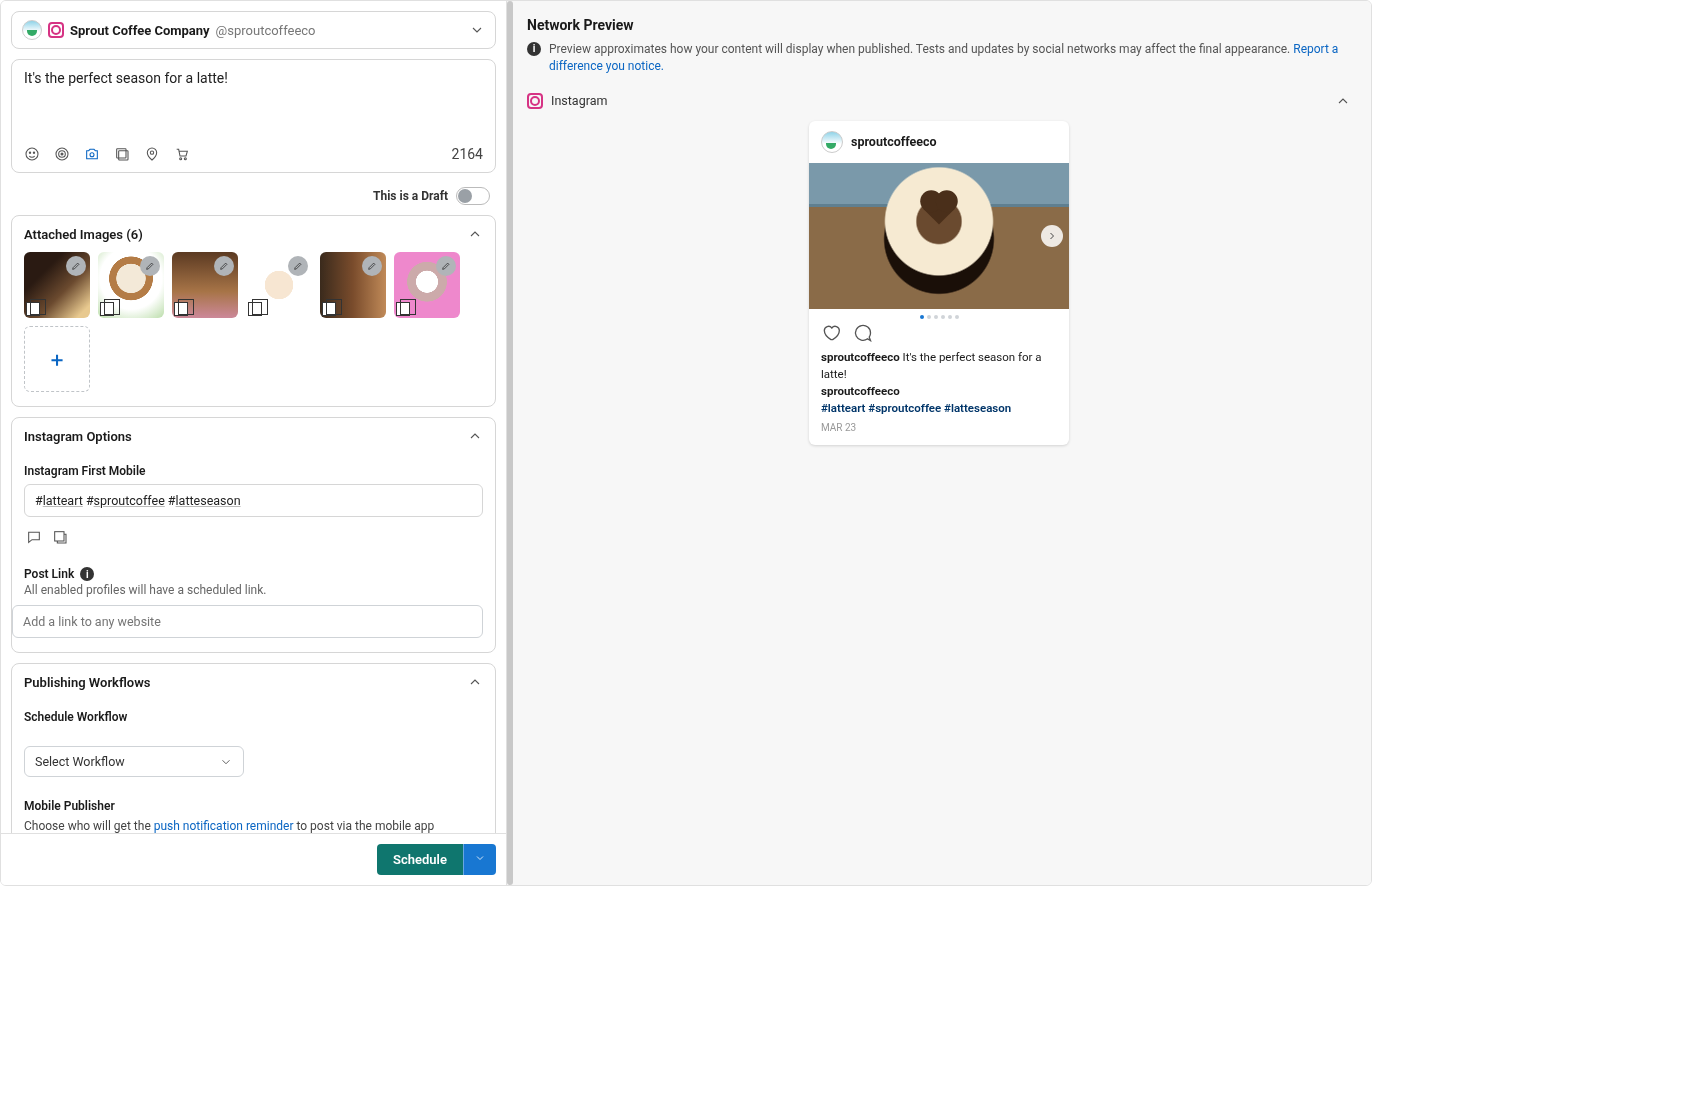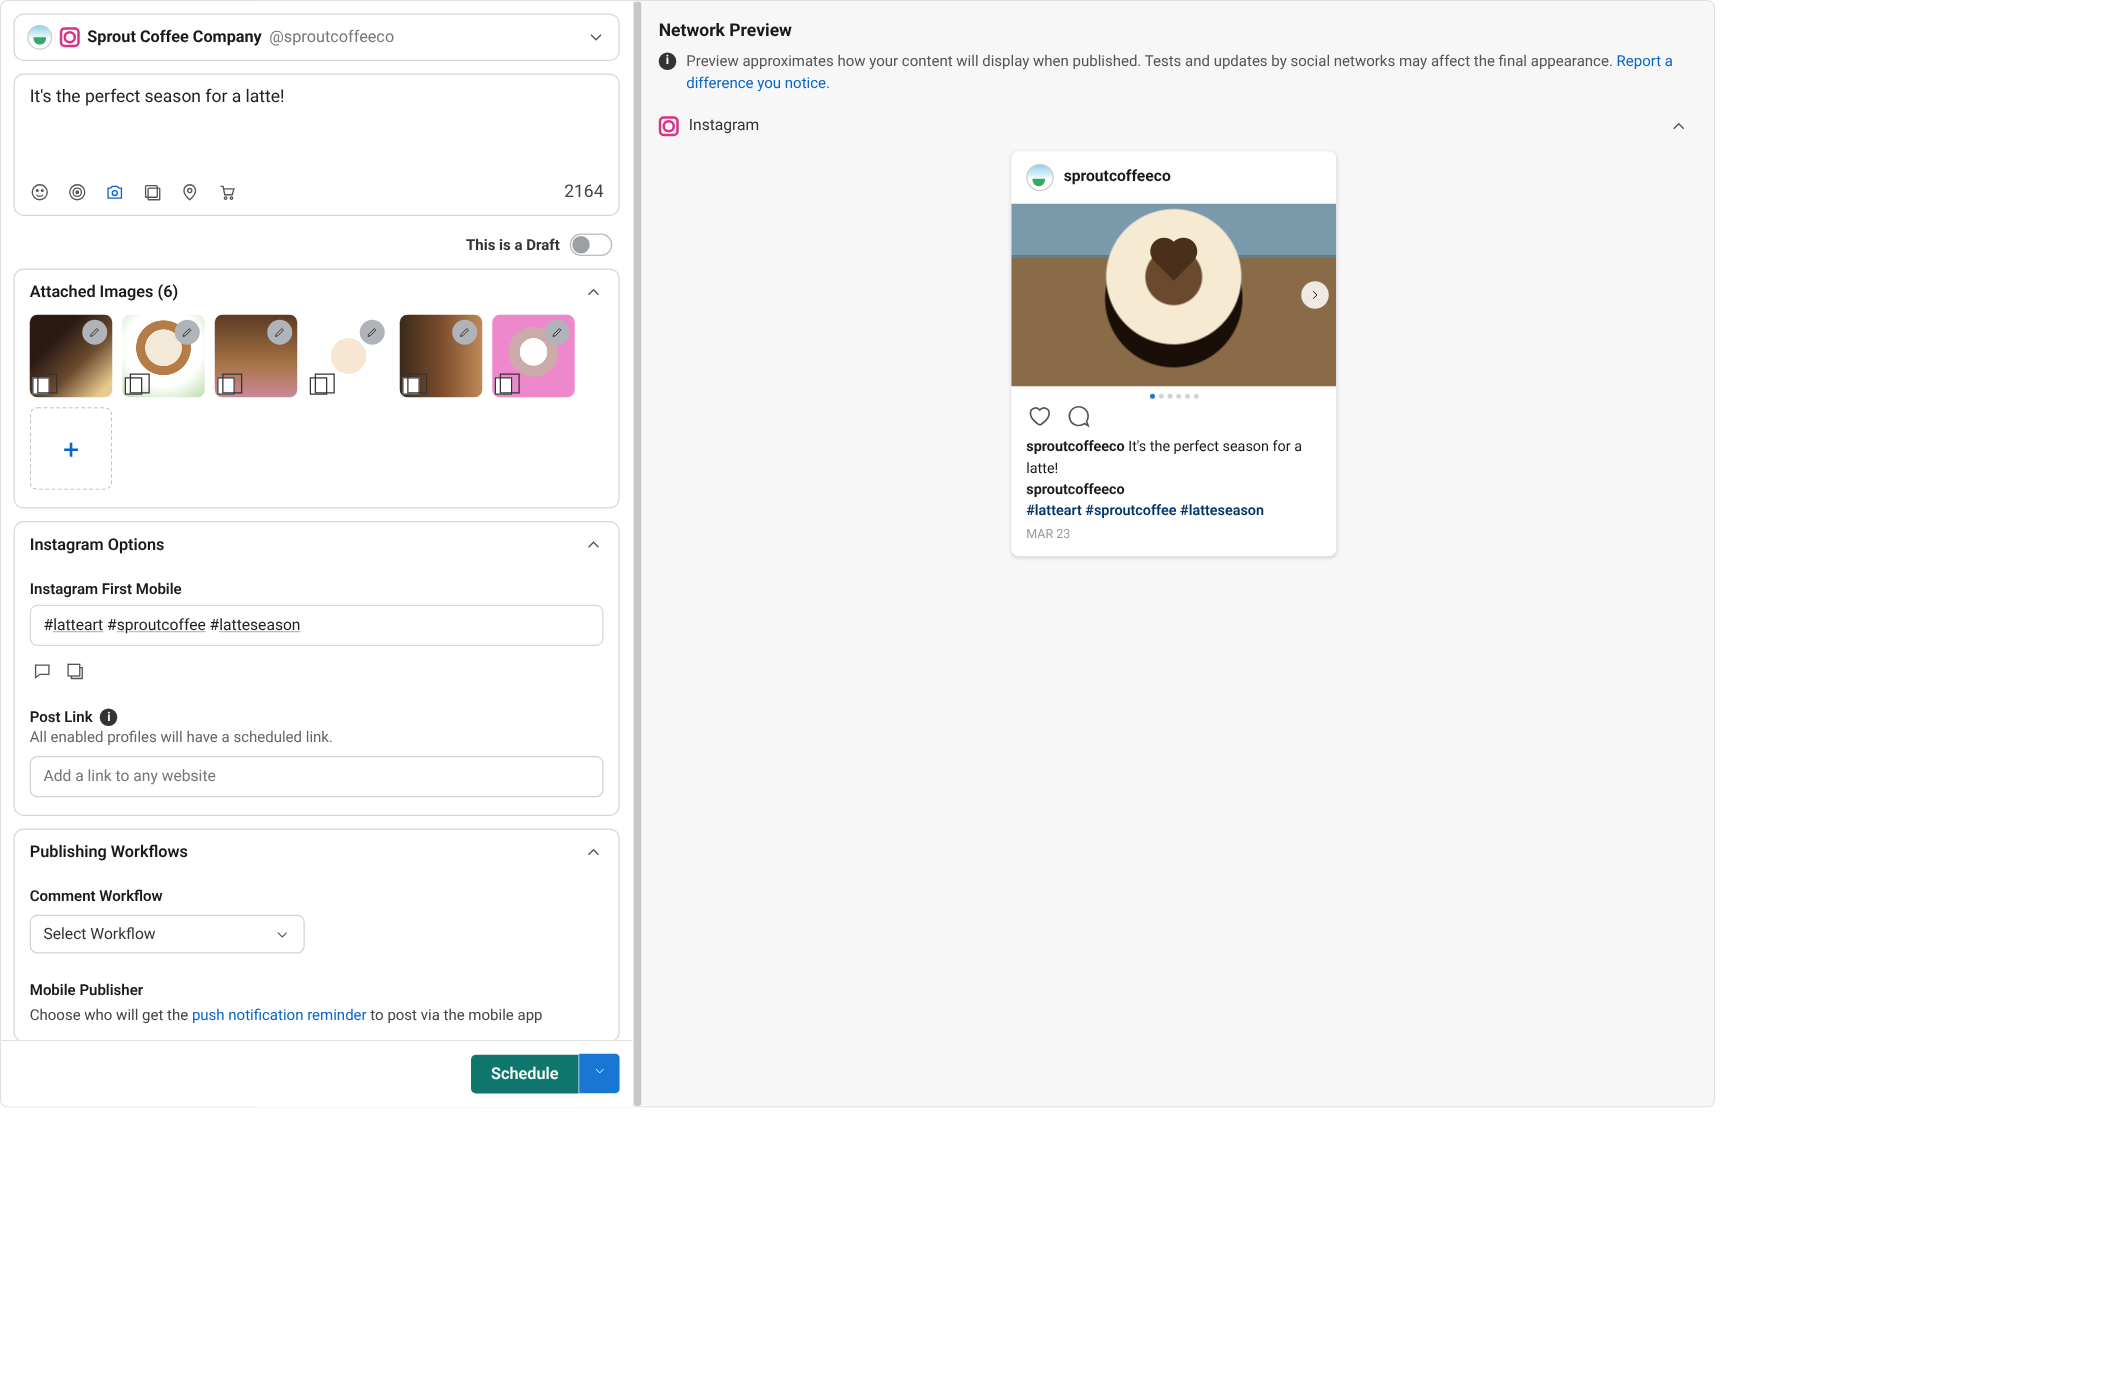--- a/index.html
+++ b/index.html
@@ -38,23 +38,23 @@
   .t4{background:radial-gradient(circle at 50% 50%,#f7e6d2 0 30%,#fff 31% 100%)}
   .t5{background:linear-gradient(90deg,#3a2a1c,#7a4c2c 50%,#c08a58)}
   .t6{background:radial-gradient(circle at 50% 45%,#fff 0 22%,#caa 23% 40%,#e8c 41% 100%)}
   .subhead{padding:10px 12px 6px 12px;font-weight:600;font-size:12px}
   .hashtag-box{margin:0 12px 8px 12px;border:1px solid #d6d6d6;border-radius:6px;padding:8px 10px;font-size:12.5px}
   .hashtag-box .h{color:#222}
   .hashtag-box .h u{text-decoration-color:#bbb}
   .mini-icons{display:flex;gap:10px;padding:4px 14px 12px 14px;color:#555}
   .label-row{display:flex;gap:6px;padding:10px 12px 2px 12px;font-weight:600;font-size:12px}
   .help{padding:0 12px 8px 12px;color:#666;font-size:12px}
-  .input{margin:0 12px 14px 12px}
+  .input{margin:0 12px 14px 0}
   .input input{width:100%;padding:8px 10px;border:1px solid #cfd3d7;border-radius:6px;font-size:12.5px;color:#888}
-  .select{margin:2px 12px 12px 12px;width:220px;display:flex;align-items:center;justify-content:space-between;border:1px solid #cfd3d7;border-radius:6px;padding:7px 10px;font-size:12.5px;color:#333;background:#fff}
+  .select{margin:16px 12px 12px 12px;width:220px;display:flex;align-items:center;justify-content:space-between;border:1px solid #cfd3d7;border-radius:6px;padding:7px 10px;font-size:12.5px;color:#333;background:#fff}
   .mobile-desc{padding:0 12px 14px 12px;font-size:12px;color:#444}
   .link{color:#0b66c3;cursor:pointer}
   .footer{position:sticky;bottom:0;background:#fff;border-top:1px solid #e0e0e0;padding:10px;display:flex;justify-content:flex-end;margin:0 -10px}
   .btn{display:flex;align-items:center}
   .btn button{background:#0f766e;color:#fff;border:none;padding:8px 16px;font-size:13px;font-weight:600;border-radius:4px 0 0 4px;cursor:pointer}
   .btn .more{background:#1877d2;color:#fff;border:none;border-left:1px solid rgba(255,255,255,.35);padding:8px 10px;border-radius:0 4px 4px 0;cursor:pointer}
   
   .np-title{font-weight:700;font-size:14px;padding:6px 0 8px 0}
   .np-info{display:flex;gap:8px;font-size:12px;color:#555;padding-bottom:14px;line-height:1.4}
   .np-info .i{flex:none;width:14px;height:14px;border-radius:50%;background:#333;color:#fff;font-size:10px;display:flex;align-items:center;justify-content:center;font-weight:700;margin-top:1px}
@@ -262,21 +262,21 @@
 
     <div class="card">
       <div class="section-head">
         <span>Publishing Workflows</span>
         <span class="icon">
             <svg width="16" height="16" viewBox="0 0 24 24">
               <path d="M6 15l6-6 6 6"></path>
             </svg>
           </span>
       </div>
-      <div class="subhead">Comment Workflow</div>
+      <div class="subhead">Schedule Workflow</div>
       <div class="select">
         <span>Select Workflow</span>
         <span class="icon">
             <svg width="14" height="14" viewBox="0 0 24 24">
               <path d="M6 9l6 6 6-6"></path>
             </svg>
           </span>
       </div>
       <div class="subhead">Mobile Publisher</div>
       <div class="mobile-desc">

